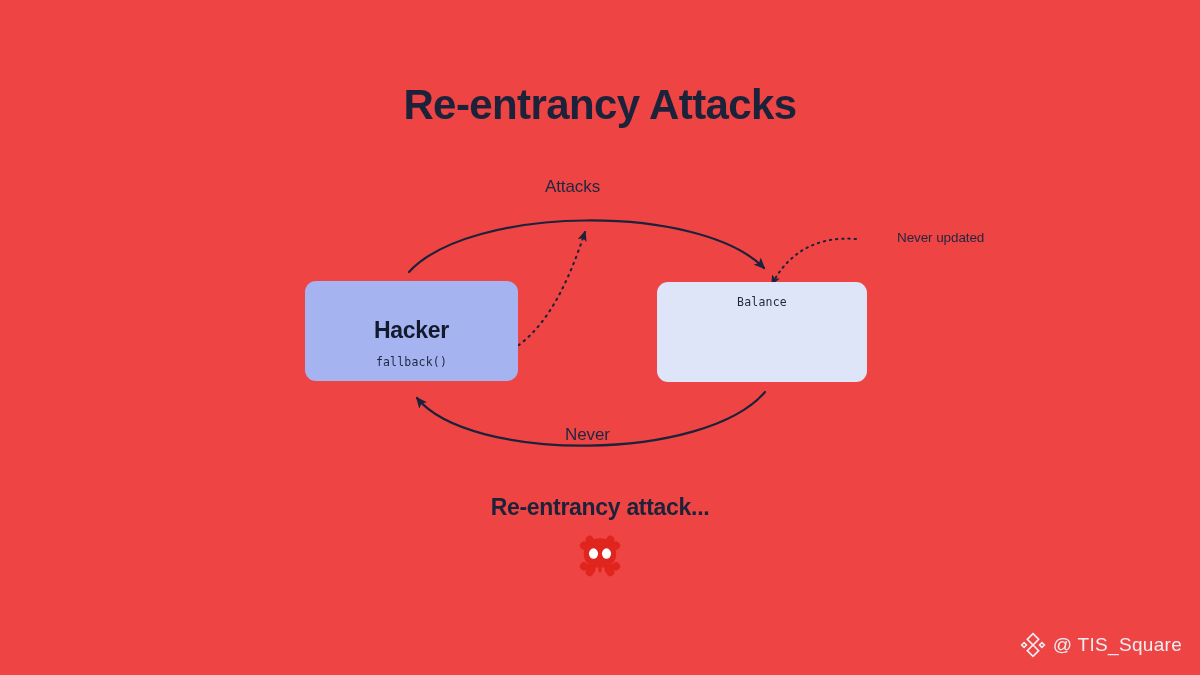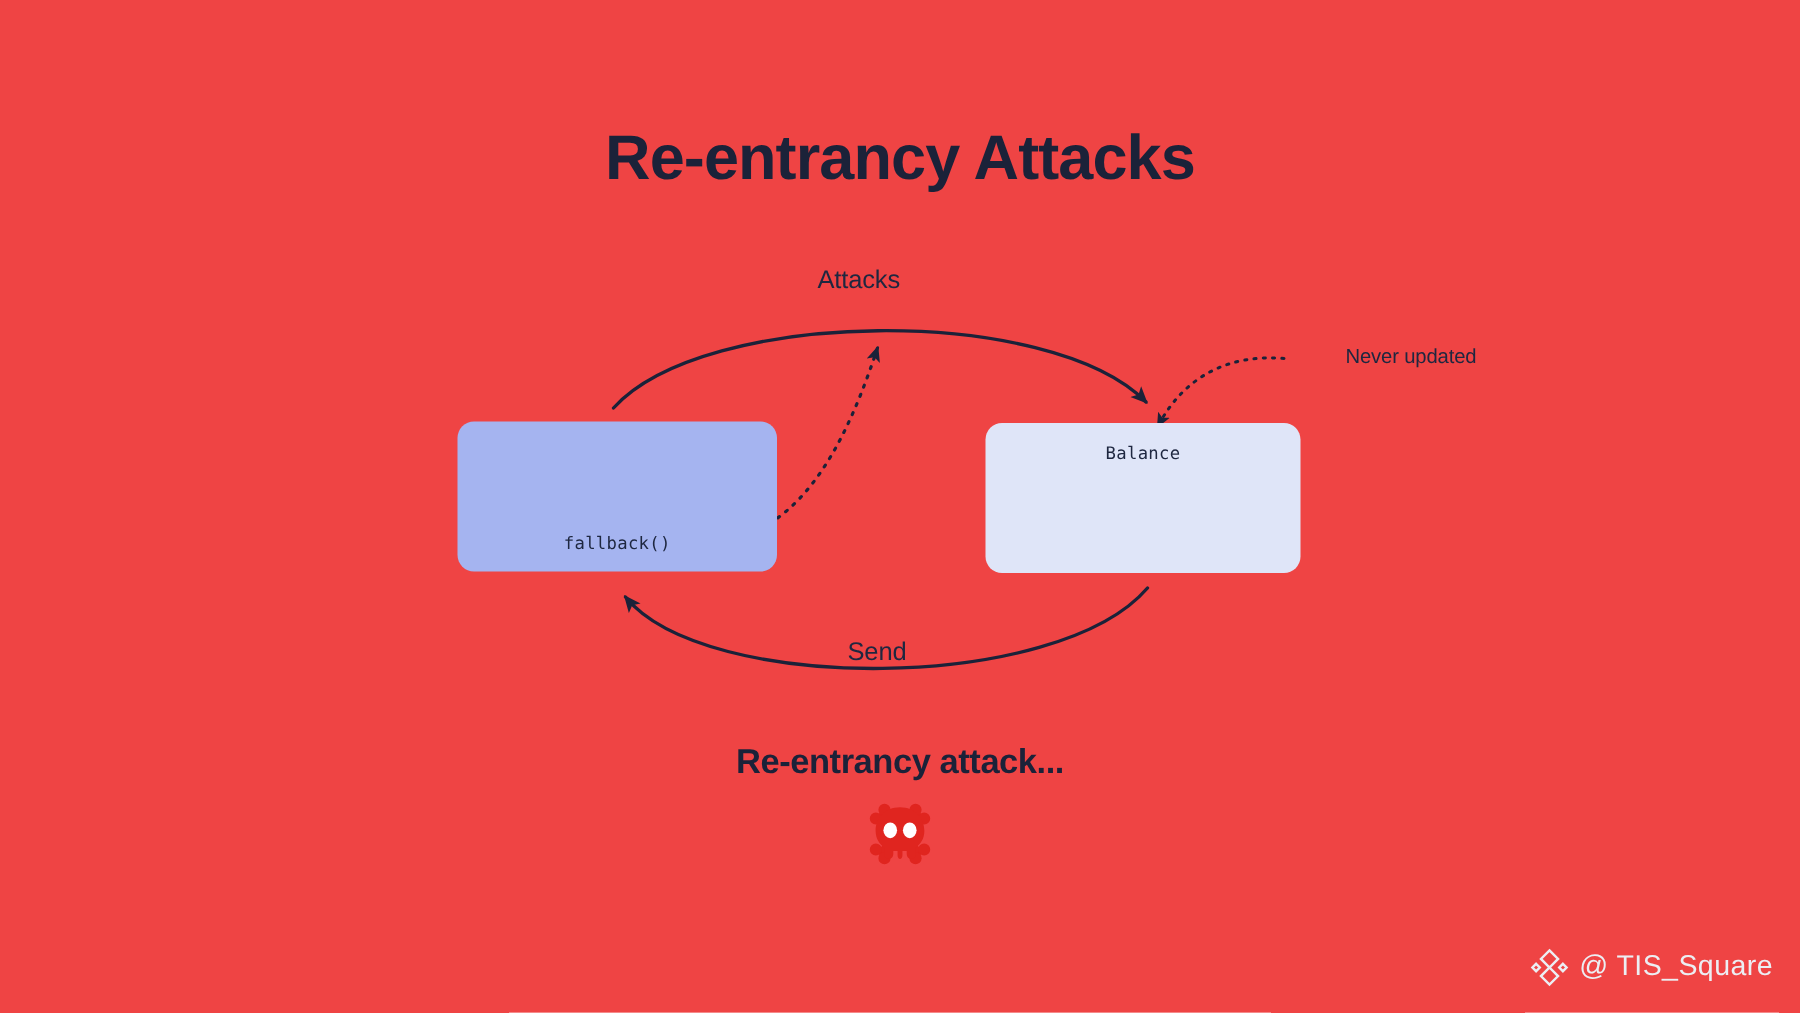--- a/index.html
+++ b/index.html
@@ -173,29 +173,30 @@
 
       <path d="M 765 392 C 705 462, 470 463, 417 398" fill="none" stroke="#1b2239" stroke-width="2.2" stroke-linecap="round" marker-end="url(#arrowSolid)"></path>
 
       <path d="M 450 364 C 520 368, 556 320, 585 232" fill="none" stroke="#1b2239" stroke-width="2.1" stroke-linecap="round" stroke-dasharray="1.4 5.2" marker-end="url(#arrowDash)"></path>
 
       <path d="M 856 239 C 820 236, 790 250, 772 284" fill="none" stroke="#1b2239" stroke-width="2.0" stroke-linecap="round" stroke-dasharray="1.4 4.8" marker-end="url(#arrowDash)"></path>
     </svg>
   </div>
 
   <div class="node node-hacker">
+    <div class="node-title">Hacker</div>
     <div class="node-mono">fallback()</div>
   </div>
 
   <div class="node node-dao">
     <div class="node-mono">Balance</div>
   </div>
 
   <div class="edge-label label-withdraw">Attacks</div>
-  <div class="edge-label label-send">Send</div>
+  <div class="edge-label label-send">Never</div>
   <div class="edge-label label-never">Never updated</div>
 
   <div class="caption">Re-entrancy attack...</div>
 
   <div class="emoji-wrap">
     <svg width="52" height="52" viewBox="0 0 64 64">
       <g fill="#e0251f">
 
         <g transform="rotate(45 32 32)">
           <rect x="8" y="28.5" width="48" height="7" rx="3.5"></rect>

